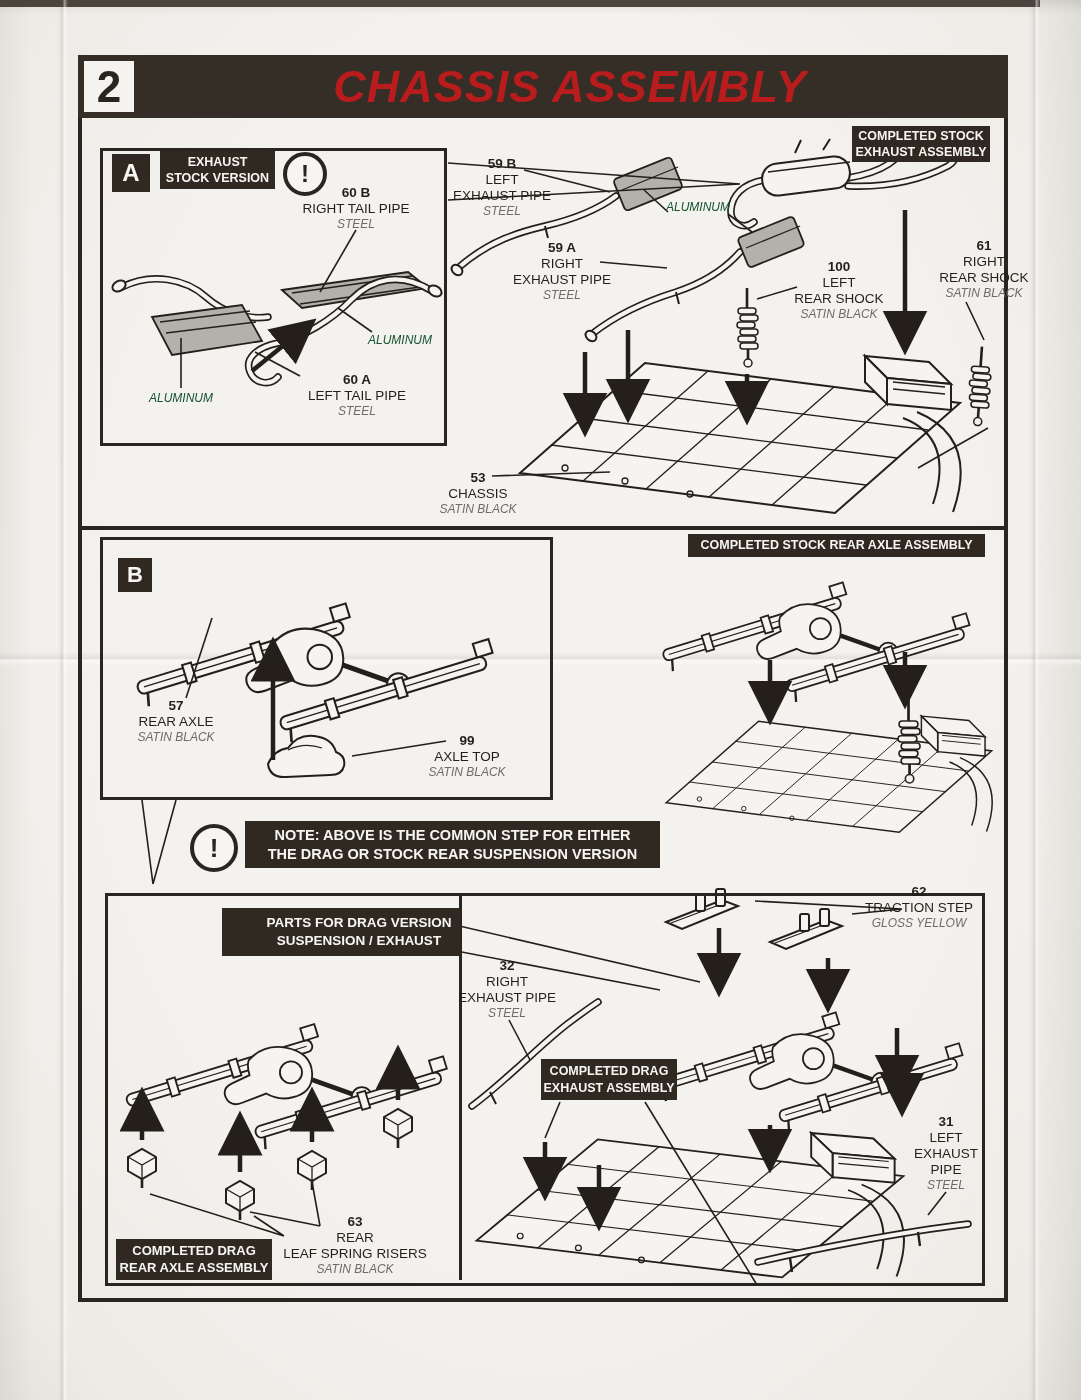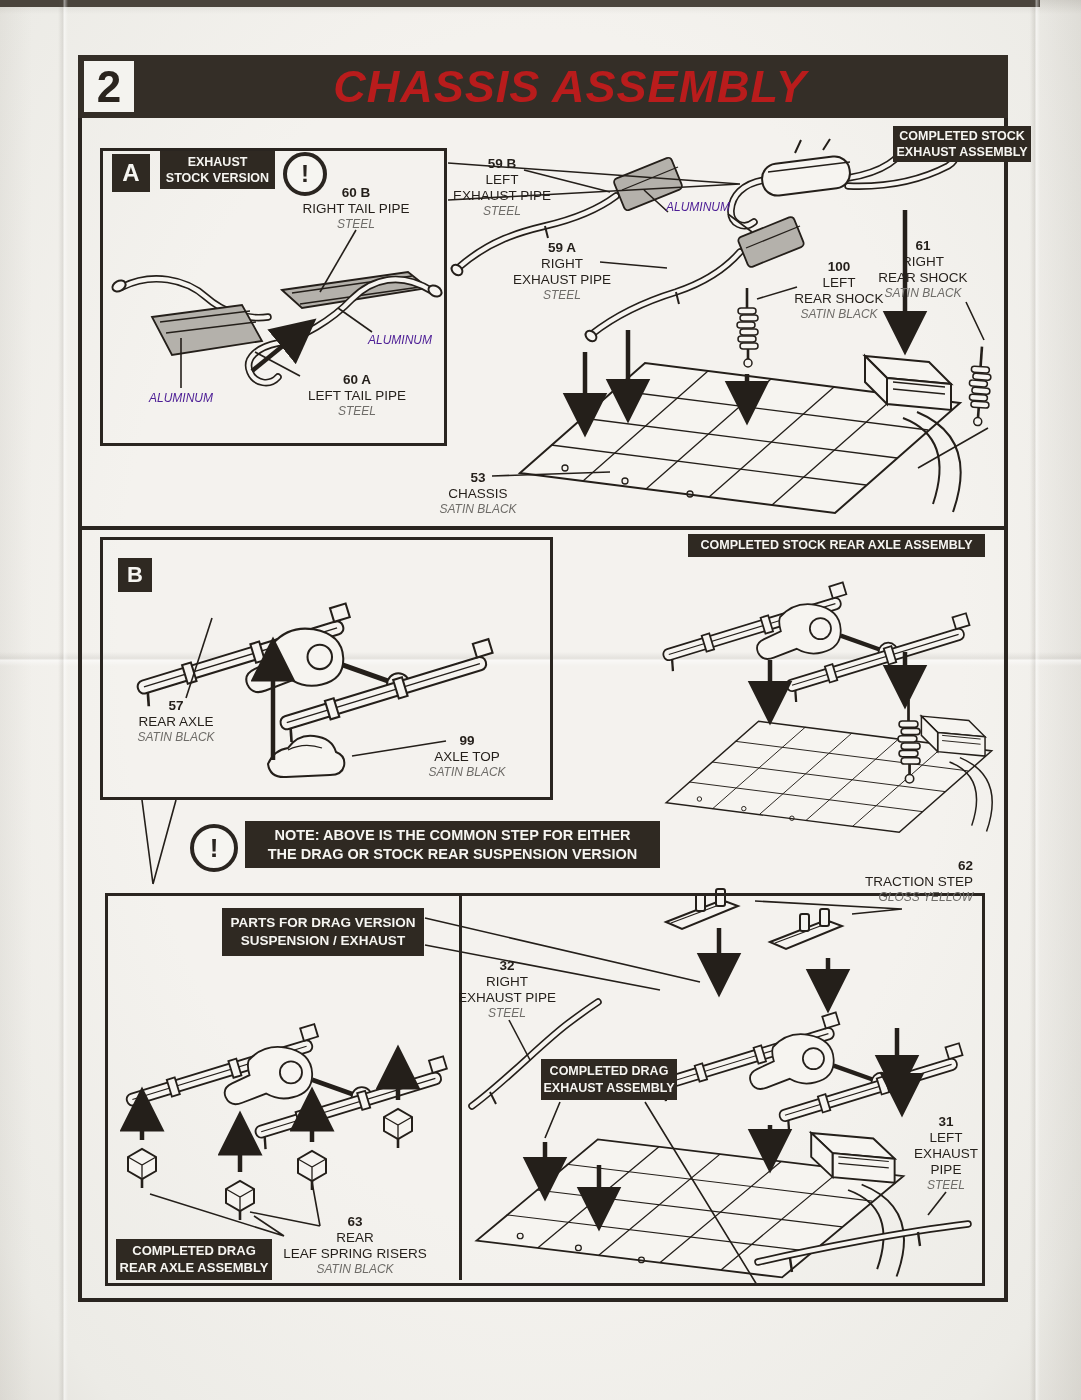--- a/index.html
+++ b/index.html
@@ -37,21 +37,21 @@
     font-weight:bold;}
   .banner{position:absolute;background:#2f2922;color:#f6f5f1;display:flex;align-items:center;justify-content:center;
     text-align:center;font-weight:bold;white-space:pre-line;line-height:1.3;}
   .warn{position:absolute;border:4px solid #2a2520;border-radius:50%;background:#f6f5f1;
     display:flex;align-items:center;justify-content:center;font-weight:bold;color:#2a2520;}
 
   .part-label{position:absolute;transform:translateX(-50%);text-align:center;line-height:1.18;z-index:4;}
   .pl-id{font-size:13.5px;font-weight:bold;}
   .pl-name{font-size:13.5px;font-weight:normal;white-space:pre-line;}
   .pl-finish{font-size:12px;font-style:italic;color:#6e6c68;}
-  .material{position:absolute;transform:translateX(-50%);font-size:12px;font-style:italic;color:#4c1d95;z-index:4;}
+  .material{position:absolute;transform:translateX(-50%);font-size:12px;font-style:italic;color:#14532d;z-index:4;}
 
   svg.art{position:absolute;left:0;top:0;z-index:1;pointer-events:none;}
   .lbl{z-index:4;}
   .brd{z-index:3;}
 
   .part{fill:#f6f4f0;stroke:#241f1a;stroke-width:2;}
   .thin{stroke:#241f1a;stroke-width:1.3;fill:none;}
   .metal{fill:#b4b1ab;stroke:#241f1a;stroke-width:1.8;}
   .pipe-o{stroke:#241f1a;stroke-width:7.5;fill:none;stroke-linecap:round;}
   .pipe-i{stroke:#f6f4f0;stroke-width:4.2;fill:none;stroke-linecap:round;}
@@ -286,32 +286,32 @@
   </div>
 <div class="page-title lbl">CHASSIS ASSEMBLY</div>
 
 <div class="badge lbl" style="left:112px;top:154px;width:38px;height:38px;font-size:24px;">A</div>
 <div class="banner lbl" style="left:160px;top:151px;width:115px;height:38px;font-size:12.5px;">EXHAUST
 STOCK VERSION</div>
 <div class="warn lbl" style="left:283px;top:152px;width:36px;height:36px;font-size:24px;">
     <span>!</span>
   </div>
 
-<div class="banner lbl" style="left:852px;top:126px;width:138px;height:36px;font-size:12.5px;margin-left:41px;">COMPLETED STOCK
+<div class="banner lbl" style="left:852px;top:126px;width:138px;height:36px;font-size:12.5px;">COMPLETED STOCK
 EXHAUST ASSEMBLY</div>
 <div class="badge lbl" style="left:118px;top:558px;width:34px;height:34px;font-size:22px;">B</div>
 <div class="banner lbl" style="left:688px;top:534px;width:297px;height:23px;font-size:12.5px;">COMPLETED STOCK REAR AXLE ASSEMBLY</div>
 
 <div class="warn lbl" style="left:190px;top:824px;width:40px;height:40px;font-size:26px;">
     <span>!</span>
   </div>
 <div class="banner lbl" style="left:245px;top:821px;width:415px;height:47px;font-size:14.5px;">NOTE: ABOVE IS THE COMMON STEP FOR EITHER
 THE DRAG OR STOCK REAR SUSPENSION VERSION</div>
 
-<div class="banner lbl" style="left:222px;top:908px;width:202px;height:48px;font-size:13.5px;">PARTS FOR DRAG VERSION
+<div class="banner lbl" style="left:222px;top:908px;width:202px;height:48px;font-size:13.5px;padding-left:36px;">PARTS FOR DRAG VERSION
 SUSPENSION / EXHAUST</div>
 <div class="banner lbl" style="left:541px;top:1059px;width:136px;height:41px;font-size:12.5px;">COMPLETED DRAG
 EXHAUST ASSEMBLY</div>
 <div class="banner lbl" style="left:116px;top:1239px;width:156px;height:41px;font-size:13px;">COMPLETED DRAG
 REAR AXLE ASSEMBLY</div>
 
 <div class="part-label" style="left:356px;top:185px;">
   <div class="pl-id">60 B</div>
   <div class="pl-name">RIGHT TAIL PIPE</div>
   <div class="pl-finish">STEEL</div>
@@ -332,42 +332,42 @@
   <div class="pl-name">RIGHT
 EXHAUST PIPE</div>
   <div class="pl-finish">STEEL</div>
 </div>
 <div class="part-label" style="left:839px;top:259px;">
   <div class="pl-id">100</div>
   <div class="pl-name">LEFT
 REAR SHOCK</div>
   <div class="pl-finish">SATIN BLACK</div>
 </div>
-<div class="part-label" style="left:923px;top:238px;">
+<div class="part-label" style="left:984px;top:238px;">
   <div class="pl-id">61</div>
   <div class="pl-name">RIGHT
 REAR SHOCK</div>
   <div class="pl-finish">SATIN BLACK</div>
 </div>
 <div class="part-label" style="left:478px;top:470px;">
   <div class="pl-id">53</div>
   <div class="pl-name">CHASSIS</div>
   <div class="pl-finish">SATIN BLACK</div>
 </div>
 <div class="part-label" style="left:176px;top:698px;">
   <div class="pl-id">57</div>
   <div class="pl-name">REAR AXLE</div>
   <div class="pl-finish">SATIN BLACK</div>
 </div>
 <div class="part-label" style="left:467px;top:733px;">
   <div class="pl-id">99</div>
   <div class="pl-name">AXLE TOP</div>
   <div class="pl-finish">SATIN BLACK</div>
 </div>
-<div class="part-label" style="left:919px;top:858px;text-align:right;">
+<div class="part-label" style="left:919px;top:884px;">
   <div class="pl-id">62</div>
   <div class="pl-name">TRACTION STEP</div>
   <div class="pl-finish">GLOSS YELLOW</div>
 </div>
 <div class="part-label" style="left:507px;top:958px;">
   <div class="pl-id">32</div>
   <div class="pl-name">RIGHT
 EXHAUST PIPE</div>
   <div class="pl-finish">STEEL</div>
 </div>

